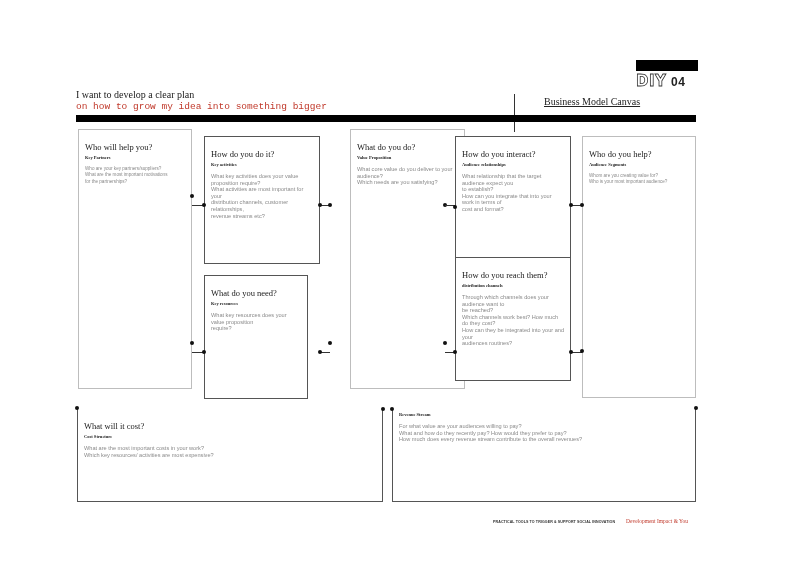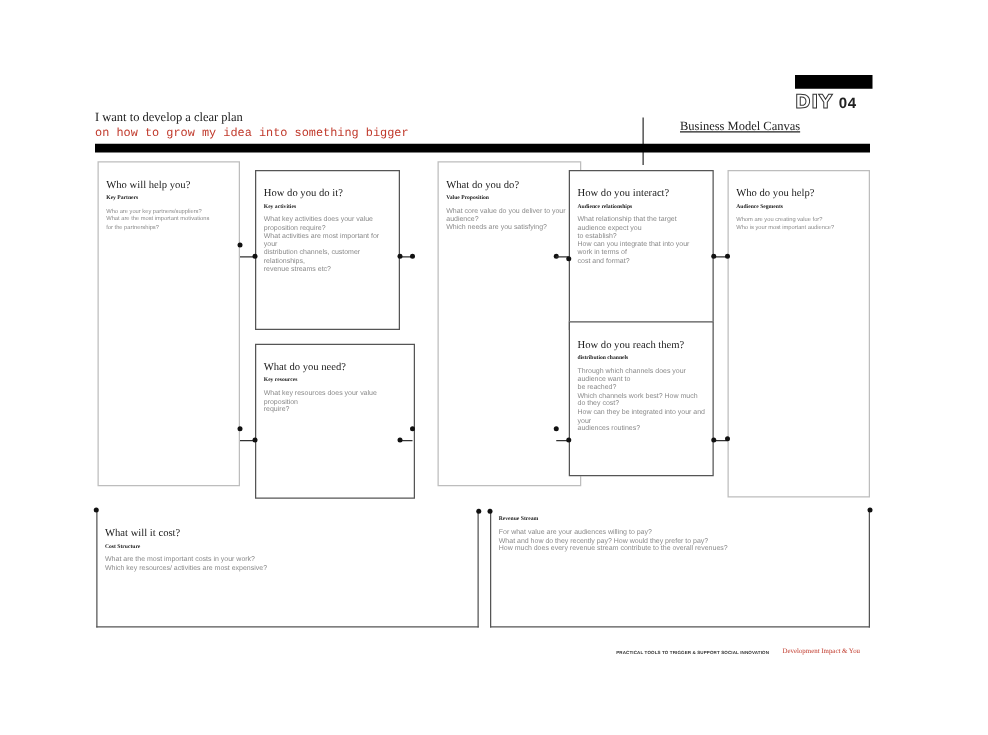--- a/index.html
+++ b/index.html
@@ -54,21 +54,21 @@
 <div class="box dark" style="left:204px; top:136px; width:116px; height:128px;">
   <div class="h">How do you do it?</div>
   <div class="sub">Key activities</div>
   <div class="q">What key activities does your value
 proposition require?
 What activities are most important for your
 distribution channels, customer relationships,
 revenue streams etc?</div>
 </div>
 
-<div class="box dark" style="left:204px; top:275px; width:128px; height:124px;">
+<div class="box dark" style="left:204px; top:275px; width:104px; height:124px;">
   <div class="h">What do you need?</div>
   <div class="sub">Key resources</div>
   <div class="q">What key resources does your value proposition
 require?</div>
 </div>
 
 <div class="box light" style="left:330px; top:129px; width:115px; height:260px;margin-left:20px;">
   <div class="h">What do you do?</div>
   <div class="sub">Value Proposition</div>
   <div class="q">What core value do you deliver to your audience?

